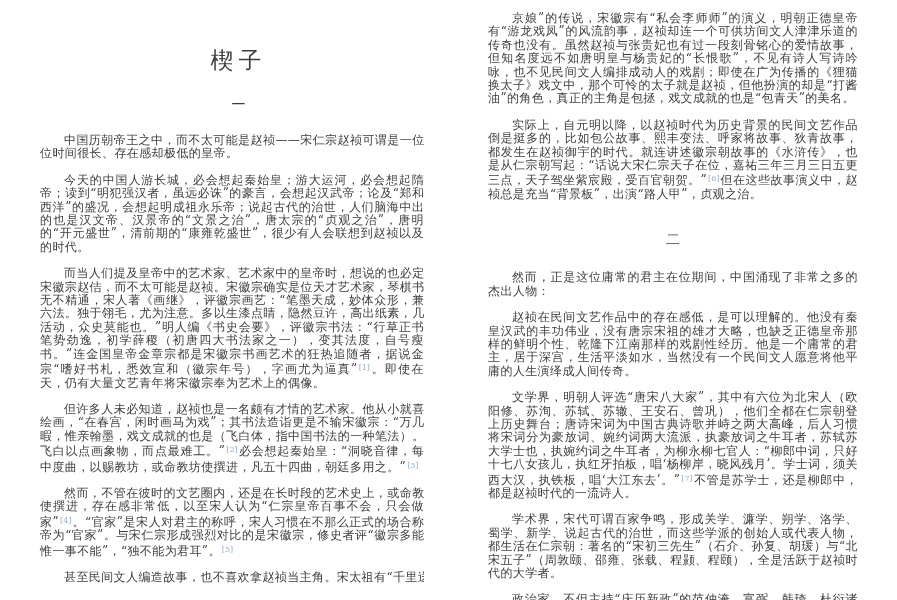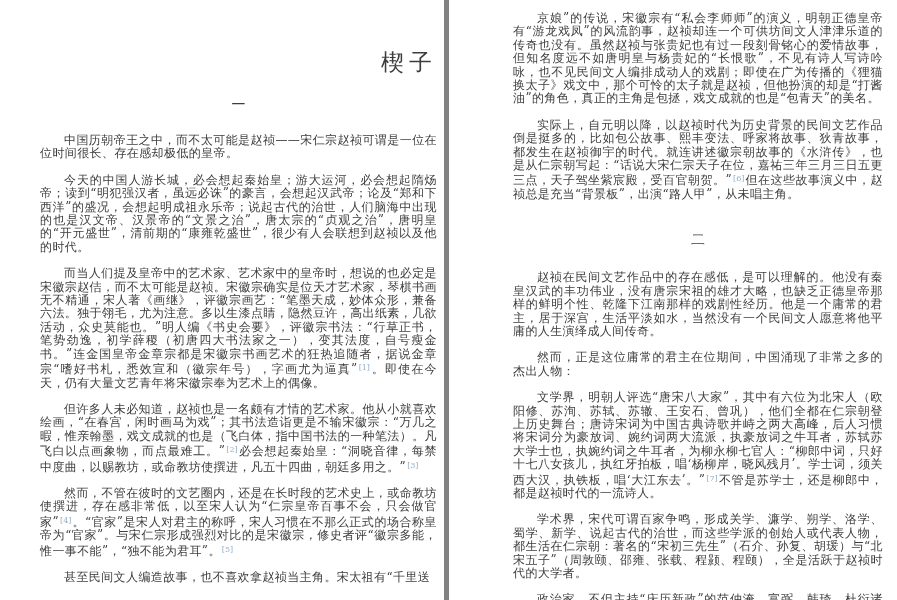--- a/index.html
+++ b/index.html
@@ -3,25 +3,25 @@
 <meta charset="utf-8">
 <style>
   html,body{margin:0;padding:0;}
   body{
     width:897px;height:600px;position:relative;overflow:hidden;
     background:#ffffff;color:#3d3d3d;
     font-family:"DejaVu Serif","Liberation Serif",serif;
   }
   .page{position:absolute;top:0;height:600px;overflow:hidden;box-sizing:border-box;background:#ffffff;}
   #left-page{left:0;width:444px;padding:0 7px 0 40px;}
-  #right-page{left:449px;width:448px;padding:8px 14px 0 64px;}
+  #right-page{left:424px;width:448px;padding:8px 14px 0 64px;}
   .divider{position:absolute;left:444px;top:0;width:5px;height:600px;background:#828282;}
   .chapter-title{
-    margin:48px 0 0;text-align:right;
-    font-size:23px;font-weight:400;letter-spacing:5px;line-height:28px;
+    margin:48px 0 0;text-align:center;
+    font-size:23px;font-weight:400;letter-spacing:5px;line-height:28px;font-family:Liberation Mono, monospace;
   }
   .section-heading{text-align:center;font-size:14px;font-weight:400;line-height:16px;}
   #left-page .section-heading{margin:20px 0 22px;}
   #right-page .section-heading{margin:30px 0 24px;}
   p.para{
     margin:13px 0;
     font-size:12px;line-height:13.4px;letter-spacing:0.4px;
     text-align:justify;text-indent:2em;
   }
   p.para.first{margin-top:4px;}
@@ -41,20 +41,20 @@
   <p class="para"><span>而当人们提及皇帝中的艺术家、艺术家中的皇帝时，想说的也必定是宋徽宗赵佶，而不太可能是赵祯。宋徽宗确实是位天才艺术家，琴棋书画无不精通，宋人著《画继》，评徽宗画艺：“笔墨天成，妙体众形，兼备六法。独于翎毛，尤为注意。多以生漆点睛，隐然豆许，高出纸素，几欲活动，众史莫能也。”明人编《书史会要》，评徽宗书法：“行草正书，笔势劲逸，初学薛稷（初唐四大书法家之一），变其法度，自号瘦金书。”连金国皇帝金章宗都是宋徽宗书画艺术的狂热追随者，据说金章宗“嗜好书札，悉效宣和（徽宗年号），字画尤为逼真”</span><span class="fn">[1]</span><span>。即使在今天，仍有大量文艺青年将宋徽宗奉为艺术上的偶像。</span></p>
   <p class="para"><span>但许多人未必知道，赵祯也是一名颇有才情的艺术家。他从小就喜欢绘画，“在春宫，闲时画马为戏”；其书法造诣更是不输宋徽宗：“万几之暇，惟亲翰墨，戏文成就的也是（飞白体，指中国书法的一种笔法）。凡飞白以点画象物，而点最难工。”</span><span class="fn">[2]</span><span>必会想起秦始皇：“洞晓音律，每禁中度曲，以赐教坊，或命教坊使撰进，凡五十四曲，朝廷多用之。”</span><span class="fn">[3]</span></p>
   <p class="para"><span>然而，不管在彼时的文艺圈内，还是在长时段的艺术史上，或命教坊使撰进，存在感非常低，以至宋人认为“仁宗皇帝百事不会，只会做官家”</span><span class="fn">[4]</span><span>。“官家”是宋人对君主的称呼，宋人习惯在不那么正式的场合称皇帝为“官家”。与宋仁宗形成强烈对比的是宋徽宗，修史者评“徽宗多能，惟一事不能”，“独不能为君耳”。</span><span class="fn">[5]</span></p>
   <p class="para"><span>甚至民间文人编造故事，也不喜欢拿赵祯当主角。宋太祖有“千里送</span></p>
 </div>
 
 <div class="divider"></div>
 
 <div class="page" id="right-page">
   <p class="para first"><span>京娘”的传说，宋徽宗有“私会李师师”的演义，明朝正德皇帝有“游龙戏凤”的风流韵事，赵祯却连一个可供坊间文人津津乐道的传奇也没有。虽然赵祯与张贵妃也有过一段刻骨铭心的爱情故事，但知名度远不如唐明皇与杨贵妃的“长恨歌”，不见有诗人写诗吟咏，也不见民间文人编排成动人的戏剧；即使在广为传播的《狸猫换太子》戏文中，那个可怜的太子就是赵祯，但他扮演的却是“打酱油”的角色，真正的主角是包拯，戏文成就的也是“包青天”的美名。</span></p>
-  <p class="para"><span>实际上，自元明以降，以赵祯时代为历史背景的民间文艺作品倒是挺多的，比如包公故事、熙丰变法、呼家将故事、狄青故事，都发生在赵祯御宇的时代。就连讲述徽宗朝故事的《水浒传》，也是从仁宗朝写起：“话说大宋仁宗天子在位，嘉祐三年三月三日五更三点，天子驾坐紫宸殿，受百官朝贺。”</span><span class="fn">[6]</span><span>但在这些故事演义中，赵祯总是充当“背景板”，出演“路人甲”，从未唱主角。</span></p>
+  <p class="para"><span>实际上，自元明以降，以赵祯时代为历史背景的民间文艺作品倒是挺多的，比如包公故事、熙丰变法、呼家将故事、狄青故事，都发生在赵祯御宇的时代。就连讲述徽宗朝故事的《水浒传》，也是从仁宗朝写起：“话说大宋仁宗天子在位，嘉祐三年三月三日五更三点，天子驾坐紫宸殿，受百官朝贺。”</span><span class="fn">[6]</span><span>但在这些故事演义中，赵祯总是充当“背景板”，出演“路人甲”，贞观之治。</span></p>
   <h2 class="section-heading">二</h2>
+  <p class="para"><span>然而，正是这位庸常的君主在位期间，中国涌现了非常之多的杰出人物：</span></p>
   <p class="para"><span>赵祯在民间文艺作品中的存在感低，是可以理解的。他没有秦皇汉武的丰功伟业，没有唐宗宋祖的雄才大略，也缺乏正德皇帝那样的鲜明个性、乾隆下江南那样的戏剧性经历。他是一个庸常的君主，居于深宫，生活平淡如水，当然没有一个民间文人愿意将他平庸的人生演绎成人间传奇。</span></p>
-  <p class="para"><span>然而，正是这位庸常的君主在位期间，中国涌现了非常之多的杰出人物：</span></p>
   <p class="para"><span>文学界，明朝人评选“唐宋八大家”，其中有六位为北宋人（欧阳修、苏洵、苏轼、苏辙、王安石、曾巩），他们全都在仁宗朝登上历史舞台；唐诗宋词为中国古典诗歌并峙之两大高峰，后人习惯将宋词分为豪放词、婉约词两大流派，执豪放词之牛耳者，苏轼苏大学士也，执婉约词之牛耳者，为柳永柳七官人：“柳郎中词，只好十七八女孩儿，执红牙拍板，唱‘杨柳岸，晓风残月’。学士词，须关西大汉，执铁板，唱‘大江东去’。”</span><span class="fn">[7]</span><span>不管是苏学士，还是柳郎中，都是赵祯时代的一流诗人。</span></p>
   <p class="para"><span>学术界，宋代可谓百家争鸣，形成关学、濂学、朔学、洛学、蜀学、新学、说起古代的治世，而这些学派的创始人或代表人物，都生活在仁宗朝：著名的“宋初三先生”（石介、孙复、胡瑗）与“北宋五子”（周敦颐、邵雍、张载、程颢、程颐），全是活跃于赵祯时代的大学者。</span></p>
   <p class="para"><span>政治家，不但主持“庆历新政”的范仲淹、富弼、韩琦、杜衍诸人是仁宗朝的中坚，而且，领导“熙丰变法”的王安石、章惇、吕惠卿、邓绾</span></p>
 </div>
 
 </body></html>

